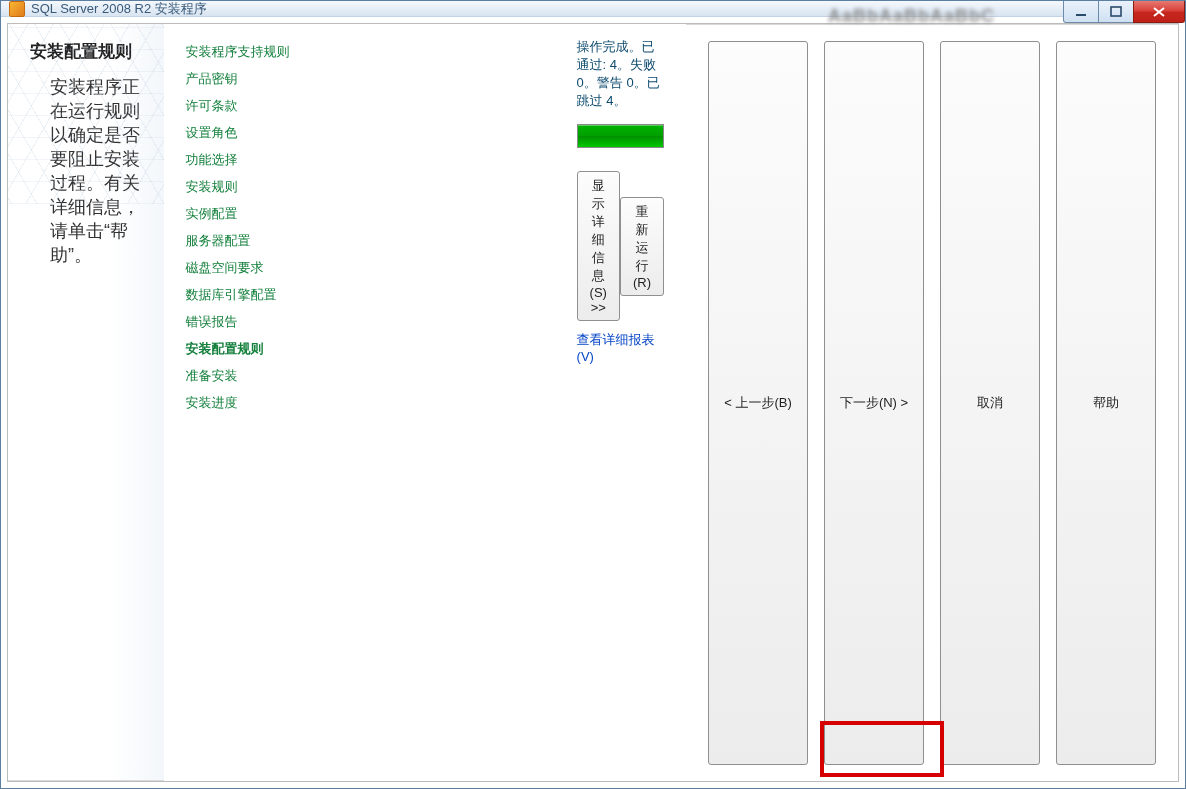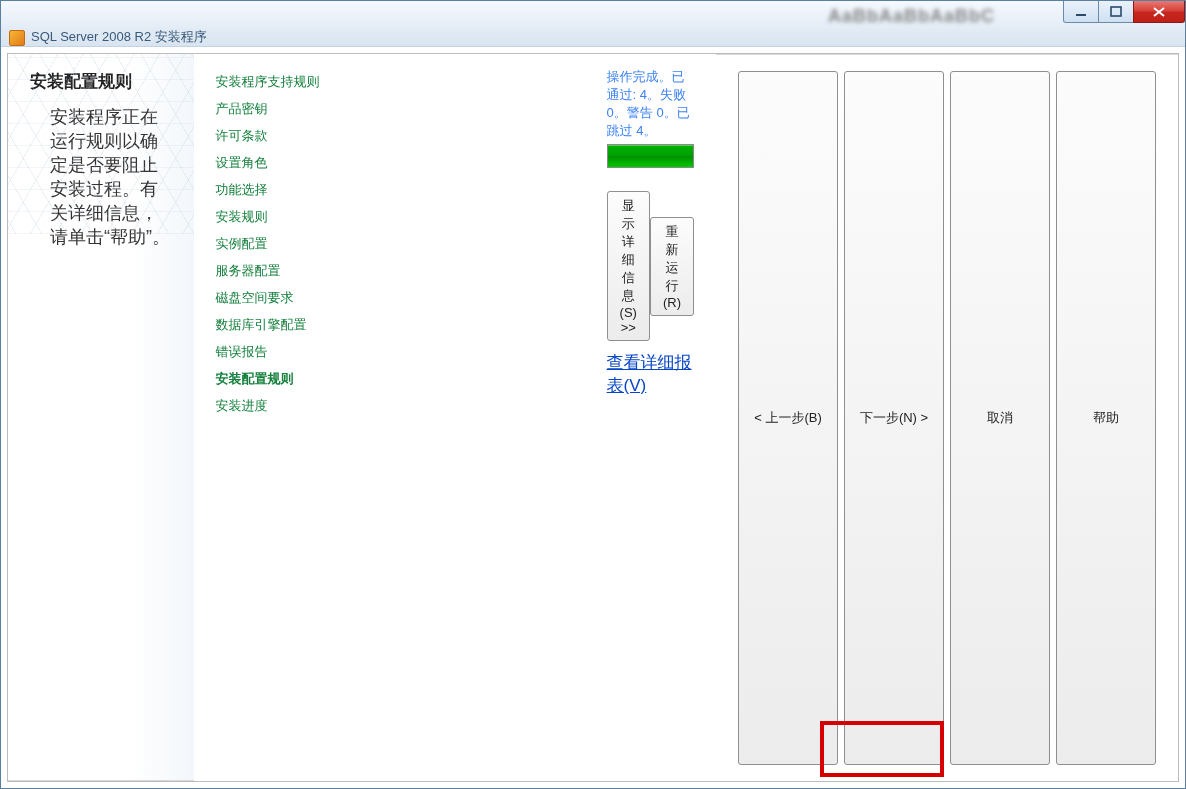--- a/index.html
+++ b/index.html
@@ -14,25 +14,25 @@
 }
 .window {
   width: 1186px;
   height: 789px;
   border: 1px solid #5a7fa0;
   background: #fff;
   display: flex;
   flex-direction: column;
 }
 .titlebar {
-  height: 46px;
+  height: 16px;
   background: linear-gradient(to bottom, #f5f9fd 0%, #e6eef7 50%, #d8e4f0 100%);
   border-bottom: 1px solid #c3d3e5;
   display: flex;
-  align-items: flex-end;
+  align-items: center;
   padding-left: 8px;
   position: relative;
 }
 .titlebar .app-icon {
   width: 16px; height: 16px;
   background: linear-gradient(135deg,#f8b533 0%, #e07c1a 100%);
   border: 1px solid #c66a10;
   margin-right: 6px;
   border-radius: 2px;
 }
@@ -132,22 +132,22 @@
 }
 .sidebar .item.active {
   font-weight: bold;
 }
 .main {
   flex: 1;
   padding: 14px 22px 0 18px;
 }
 .status-line {
   font-size: 13px;
-  color: #3b82f6;
-  margin-bottom: 4px;
+  color: #0c4a6e;
+  margin-bottom: 14px;
 }
 .progress {
   height: 24px;
   border: 1px solid #8a8a8a;
   background: linear-gradient(to bottom,#00b300,#00a000 48%,#009000 52%,#00c800);
   box-shadow: inset 0 1px 0 rgba(255,255,255,0.35);
   margin-bottom: 20px;
 }
 .action-row {
   display: flex;
@@ -161,30 +161,29 @@
   font-size: 13px;
   padding: 5px 12px;
   background: linear-gradient(to bottom,#fcfcfc,#ececec);
   border: 1px solid #8f8f8f;
   border-radius: 3px;
   cursor: pointer;
   color: #222;
 }
 .link {
   color: #0646c6;
-  text-decoration: underline;
-  font-size: 17px;
+  font-size: 13px;
   cursor: pointer;
 }
 .footer {
   border-top: 1px solid #d8d8d8;
   padding: 16px 22px;
   display: flex;
   justify-content: flex-start;
-  gap: 6px;
+  gap: 16px;
 }
 .footer .btn { min-width: 100px; padding: 6px 10px; }
 .highlight-next {
   position: absolute;
   border: 4px solid #d70000;
   pointer-events: none;
 }
 </style>
 </head>
 <body>
@@ -228,20 +227,21 @@
           <div class="item">许可条款</div>
           <div class="item">设置角色</div>
           <div class="item">功能选择</div>
           <div class="item">安装规则</div>
           <div class="item">实例配置</div>
           <div class="item">服务器配置</div>
           <div class="item">磁盘空间要求</div>
           <div class="item">数据库引擎配置</div>
           <div class="item">错误报告</div>
           <div class="item active">安装配置规则</div>
+          <div class="item">准备安装</div>
           <div class="item">安装进度</div>
         </div>
 
       <div class="main">
         <div class="status-line">操作完成。已通过: 4。失败 0。警告 0。已跳过 4。</div>
         <div class="progress"></div>
         <div class="action-row">
           <button class="btn">显示详细信息(S) &gt;&gt;</button>
           <button class="btn">重新运行(R)</button>
         </div>

